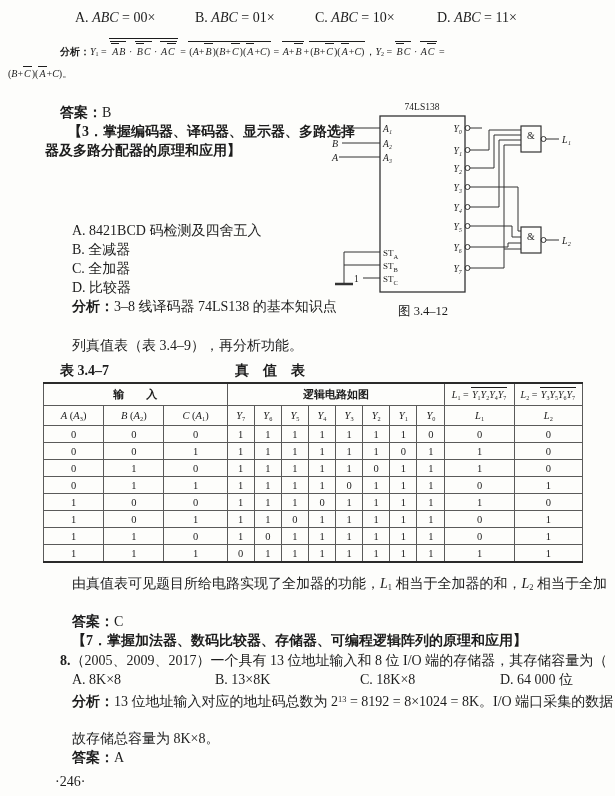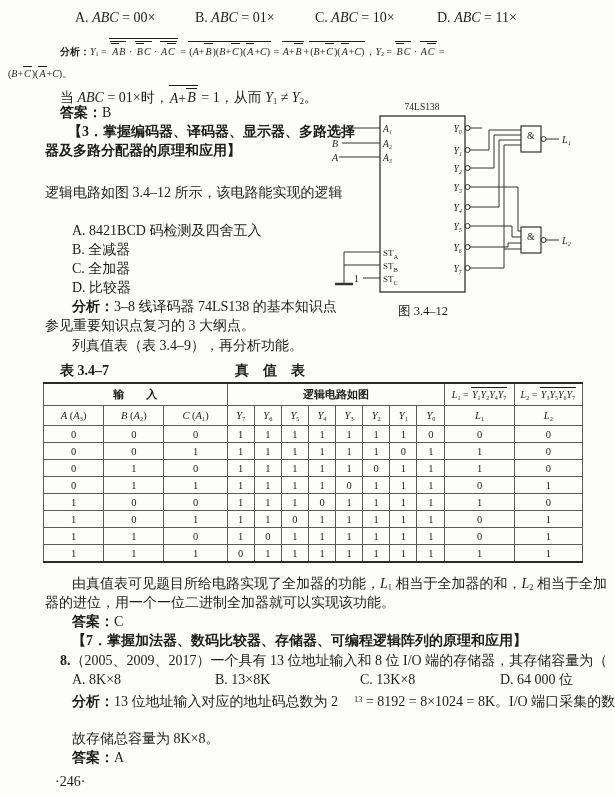--- a/index.html
+++ b/index.html
@@ -8,21 +8,21 @@
     background:#fdfdfb; color:#1c1c1c; overflow:hidden;
     font-family:"Liberation Serif","DejaVu Serif",serif;
     padding-left:12px;
   }
   .line { position:absolute; font-size:14px; line-height:19px; white-space:nowrap; }
   .sm   { font-size:10px;text-align:center; }
   .bold { font-weight:bold; }
   b { font-weight:bold; }
   i { font-style:italic; font-family:"Liberation Serif","DejaVu Serif",serif; }
   sub { font-size:0.60em; vertical-align:-0.25em; }
-  sup { font-size:0.60em; vertical-align:0.45em;margin-left:16px; }
+  sup { font-size:0.60em; vertical-align:0.45em; }
   .ov { display:inline-block; border-top:1px solid #1c1c1c; padding:1.5px 1px 0 1px; line-height:1.12; }
   
   table.truth {
     position:absolute; left:43px; top:382px; width:540px;
     border-collapse:collapse; table-layout:fixed; text-align:center;
     font-size:10.5px; border-top:2px solid #2a2a2a; border-bottom:2px solid #2a2a2a;
   }
   table.truth th, table.truth td { border:1px solid #5a5a5a; padding:0; }
   table.truth th.grp { font-weight:bold; height:21px; font-size:11px; }
   table.truth th.lf  { font-weight:normal; height:21px; font-size:10px; }
@@ -40,33 +40,30 @@
 
 <div class="page">
 
   <span class="line" style="left:75px;top:8px">A. <i>ABC</i> = 00×</span>
   <span class="line" style="left:195px;top:8px">B. <i>ABC</i> = 01×</span>
   <span class="line" style="left:315px;top:8px">C. <i>ABC</i> = 10×</span>
   <span class="line" style="left:437px;top:8px">D. <i>ABC</i> = 11×</span>
 
   <div class="line sm" style="left:60px;top:38px"><b>分析：</b><i>Y</i><sub>1</sub> = <span class="ov"><span class="ov"><span class="ov"><i>A</i></span><i>B</i></span> · <span class="ov"><span class="ov"><i>B</i></span><i>C</i></span> · <span class="ov"><i>A</i><span class="ov"><i>C</i></span></span></span> = <span class="ov">(<i>A</i>+<span class="ov"><i>B</i></span>)(<i>B</i>+<span class="ov"><i>C</i></span>)(<span class="ov"><i>A</i></span>+<i>C</i>)</span> = <span class="ov"><i>A</i>+<span class="ov"><i>B</i></span></span>+<span class="ov">(<i>B</i>+<span class="ov"><i>C</i></span>)(<span class="ov"><i>A</i></span>+<i>C</i>)</span>，<i>Y</i><sub>2</sub> = <span class="ov"><span class="ov"><i>B</i></span><i>C</i></span> · <span class="ov"><i>A</i><span class="ov"><i>C</i></span></span> =</div>
   <div class="line sm" style="left:8px;top:64px">(<i>B</i>+<span class="ov"><i>C</i></span>)(<span class="ov"><i>A</i></span>+<i>C</i>)。</div>
-  <div class="line" style="left:60px;top:85px">当 <i>ABC</i> = 01×时，<span class="ov"><i>A</i>+<span class="ov"><i>B</i></span></span> = 1，从而 <i>Y</i><sub>1</sub> ≠ <i>Y</i><sub>2</sub>。</div>
   <div class="line" style="left:60px;top:103px"><b>答案：</b>B</div>
 
   <div class="line bold" style="left:68px;top:122px">【3．掌握编码器、译码器、显示器、多路选择</div>
   <div class="line bold" style="left:45px;top:141px">器及多路分配器的原理和应用】</div>
 
-  <div class="line" style="left:45px;top:183px">逻辑电路如图 3.4–12 所示，该电路能实现的逻辑</div>
   <div class="line" style="left:72px;top:221px">A. 8421BCD 码检测及四舍五入</div>
   <div class="line" style="left:72px;top:240px">B. 全减器</div>
   <div class="line" style="left:72px;top:259px">C. 全加器</div>
   <div class="line" style="left:72px;top:278px">D. 比较器</div>
   <div class="line" style="left:72px;top:297px"><b>分析：</b>3–8 线译码器 74LS138 的基本知识点</div>
-  <div class="line" style="left:45px;top:316px">参见重要知识点复习的 3 大纲点。</div>
   <div class="line" style="left:72px;top:336px">列真值表（表 3.4–9），再分析功能。</div>
 
   <svg class="fig" width="285" height="232" viewBox="0 0 285 232">
     <g stroke="#333" stroke-width="1" fill="none">
       <rect x="50" y="23" width="85" height="176" stroke-width="1.3"></rect>
 
       <path d="M16,35 H50"></path>
       <path d="M12,50 H50"></path>
       <path d="M9,64 H50"></path>
 
@@ -289,29 +286,28 @@
           <td>1</td>
           <td>1</td>
           <td>1</td>
           <td>1</td>
           <td>1</td>
         </tr>
       </tbody>
   </table>
 
   <div class="line" style="left:72px;top:574px">由真值表可见题目所给电路实现了全加器的功能，<i>L</i><sub>1</sub> 相当于全加器的和，<i>L</i><sub>2</sub> 相当于全加</div>
-  <div class="line" style="left:45px;top:593px">器的进位，用一个一位二进制全加器就可以实现该功能。</div>
   <div class="line" style="left:72px;top:612px"><b>答案：</b>C</div>
 
   <div class="line bold" style="left:72px;top:631px">【7．掌握加法器、数码比较器、存储器、可编程逻辑阵列的原理和应用】</div>
 
   <div class="line" style="left:60px;top:651px"><b>8.</b>（2005、2009、2017）一个具有 13 位地址输入和 8 位 I/O 端的存储器，其存储容量为（　　）。</div>
   <span class="line" style="left:72px;top:670px">A. 8K×8</span>
   <span class="line" style="left:215px;top:670px">B. 13×8K</span>
-  <span class="line" style="left:360px;top:670px">C. 13K×8</span>
+  <span class="line" style="left:360px;top:670px">C. 18K×8</span>
   <span class="line" style="left:500px;top:670px">D. 64 000 位</span>
   <div class="line" style="left:72px;top:690px"><b>分析：</b>13 位地址输入对应的地址码总数为 2<sup>13</sup> = 8192 = 8×1024 = 8K。I/O 端口采集的数据</div>
   <div class="line" style="left:72px;top:729px">故存储总容量为 8K×8。</div>
   <div class="line" style="left:72px;top:748px"><b>答案：</b>A</div>
 
   <div class="line" style="left:55px;top:772px">·246·</div>
 
 </div>
 
 </body></html>

